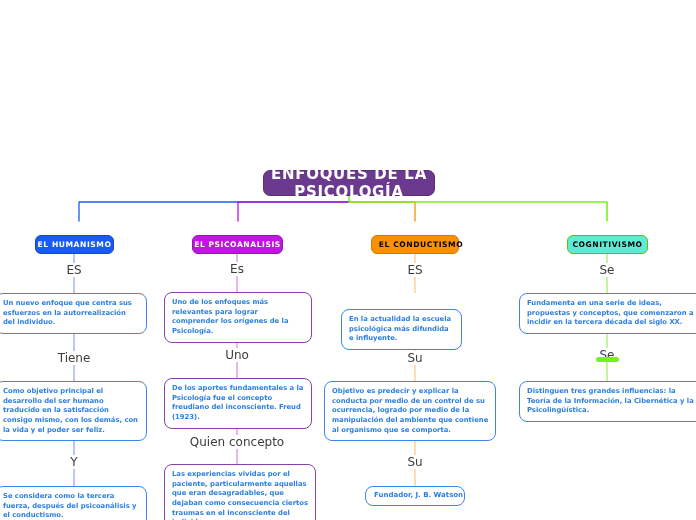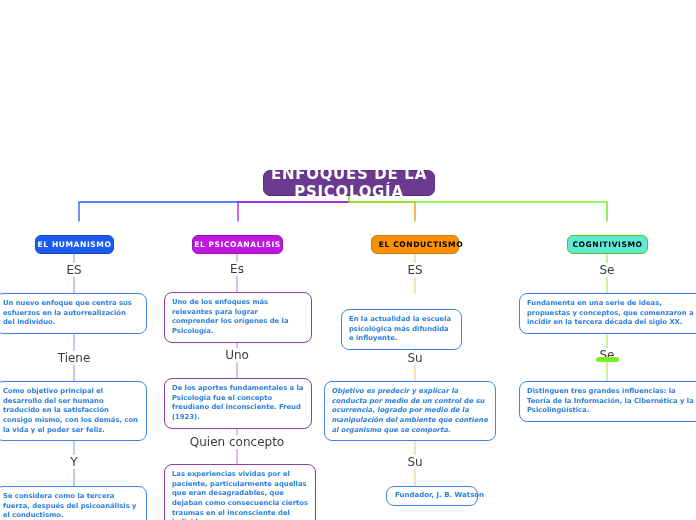--- a/index.html
+++ b/index.html
@@ -121,22 +121,22 @@
   .leaf-h2 { left: -5px; top: 381px; width: 152px; }
   .leaf-h3 { left: -5px; top: 486px; width: 152px; }
 
   
   .leaf-p1 { left: 164px; top: 292px; width: 148px; }
   .leaf-p2 { left: 164px; top: 378px; width: 148px; }
   .leaf-p3 { left: 164px; top: 464px; width: 152px; }
 
   
   .leaf-c1 { left: 341px; top: 293px; width: 121px; margin-top: 16px; }
-  .leaf-c2 { left: 324px; top: 381px; width: 172px; font-style: italic; }
-  .leaf-c3 { left: 365px; top: 486px; width: 92px; text-align: left; margin-left: 21px; }
+  .leaf-c2 { left: 324px; top: 381px; width: 172px; }
+  .leaf-c3 { left: 365px; top: 486px; width: 100px; text-align: left; }
 
   
   .leaf-g1 { left: 519px; top: 293px; width: 186px; }
   .leaf-g2 { left: 519px; top: 381px; width: 186px; }
 </style>
 </head>
 <body>
 
 <div id="canvas">
 

